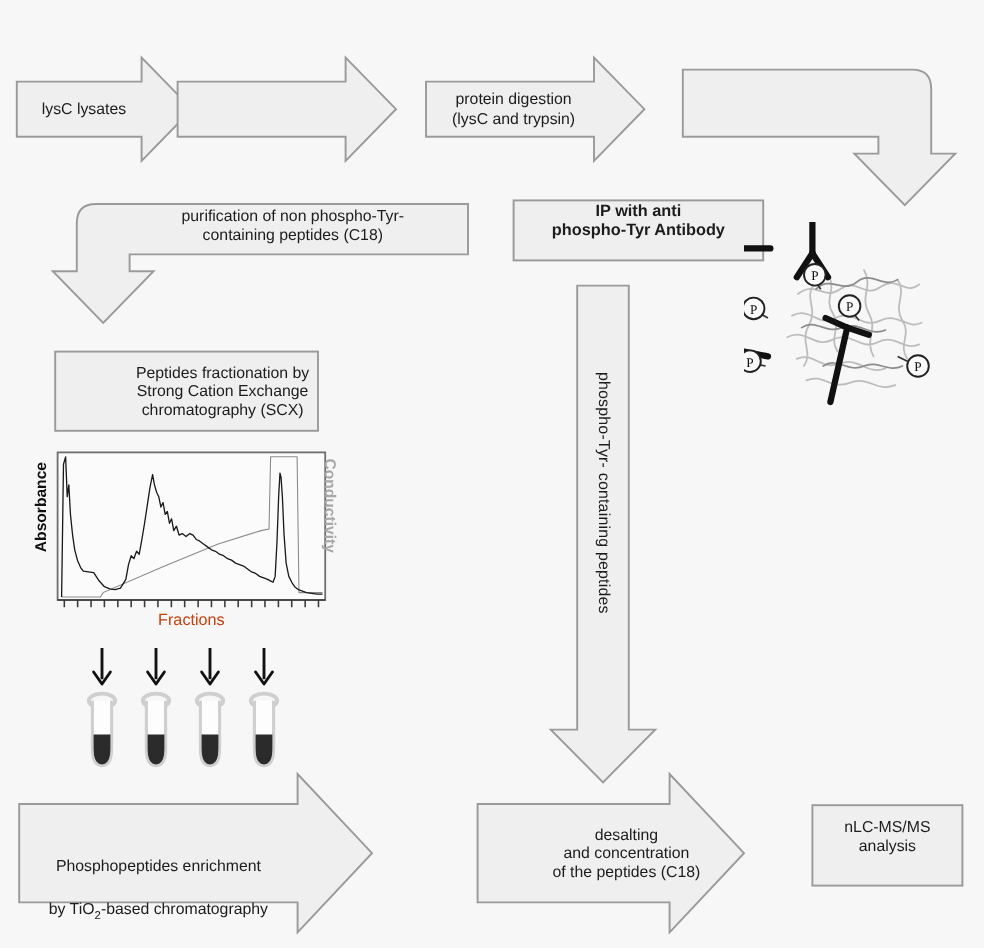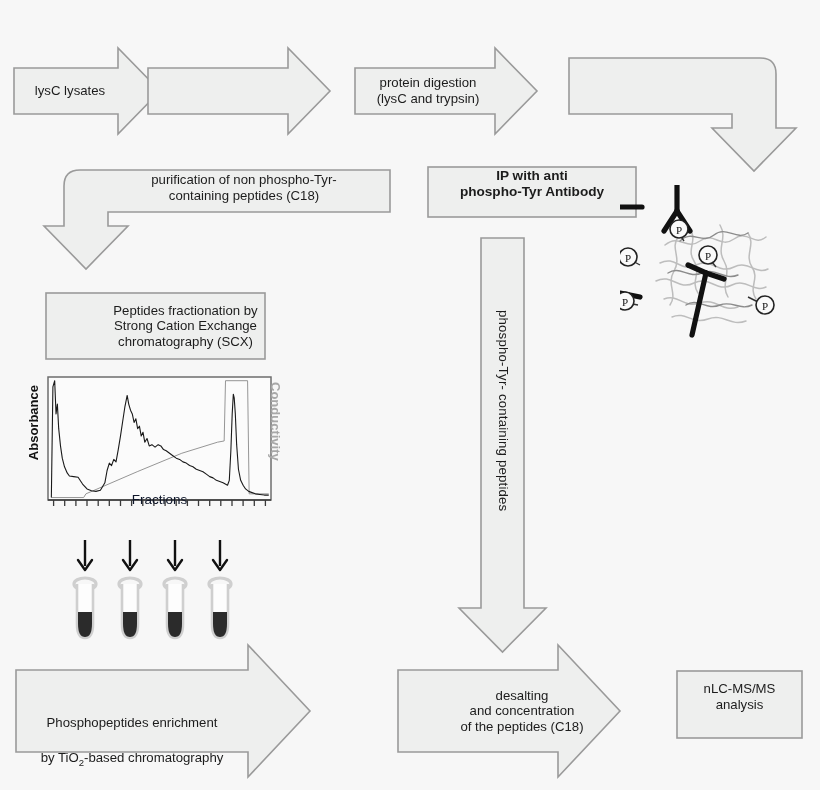--- a/index.html
+++ b/index.html
@@ -254,16 +254,16 @@
 
   <div class="lbl f13" style="left:677px;top:671px;width:125px;height:52px;">nLC-MS/MS
 analysis</div>
 
   <div class="vlbl" style="left:496px;top:310px;">phospho-Tyr- containing peptides</div>
 
   <div class="axlbl rot180" style="left:26px;top:385px;color:#111;">Absorbance</div>
 
   <div class="axlbl" style="left:268px;top:382px;color:#a8a8a8;">Conductivity</div>
 
-  <div style="position:absolute;left:48px;top:492px;width:223px;
-              text-align:center;font-size:13.5px;color:#0f172a;">Fractions</div>
+  <div style="position:absolute;left:48px;top:509px;width:223px;
+              text-align:center;font-size:13.5px;color:#c2410c;">Fractions</div>
 
 </div>
 
 </body></html>

